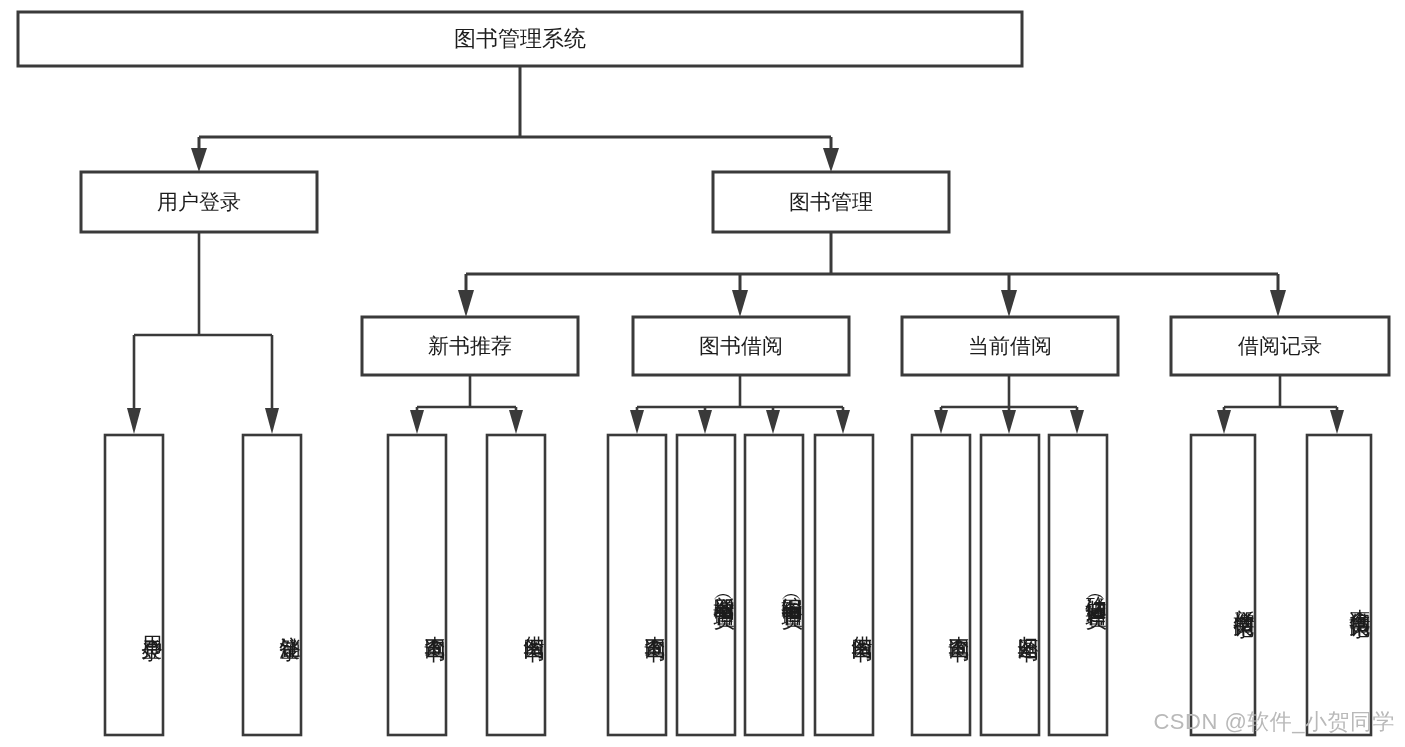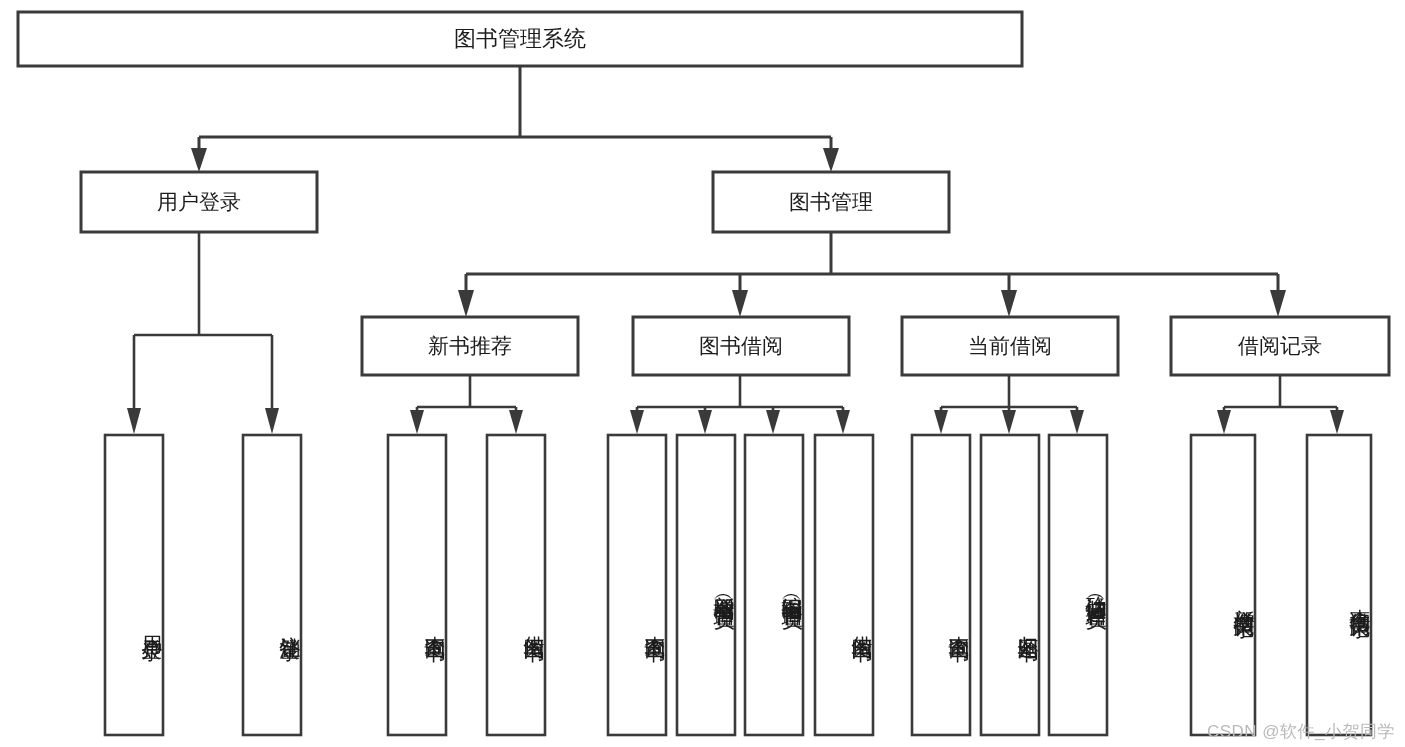--- a/index.html
+++ b/index.html
@@ -75,23 +75,23 @@
     line-height: 1;
     white-space: nowrap;
     display: flex;
     align-items: flex-start;
     justify-content: center;
     pointer-events: none;
   }
   .watermark {
     position: absolute;
     right: 10px;
-    bottom: 4px;
-    font-family: "Liberation Sans", sans-serif;
-    font-size: 17px;
+    bottom: 10px;
+    font-family: "Liberation Sans", sans-serif;
+    font-size: 22px;
     color: #b9b9b9;
     white-space: nowrap;
     letter-spacing: 0.5px;
   }
 </style>
 </head>
 <body>
 
 <div id="diagram-root">
 

